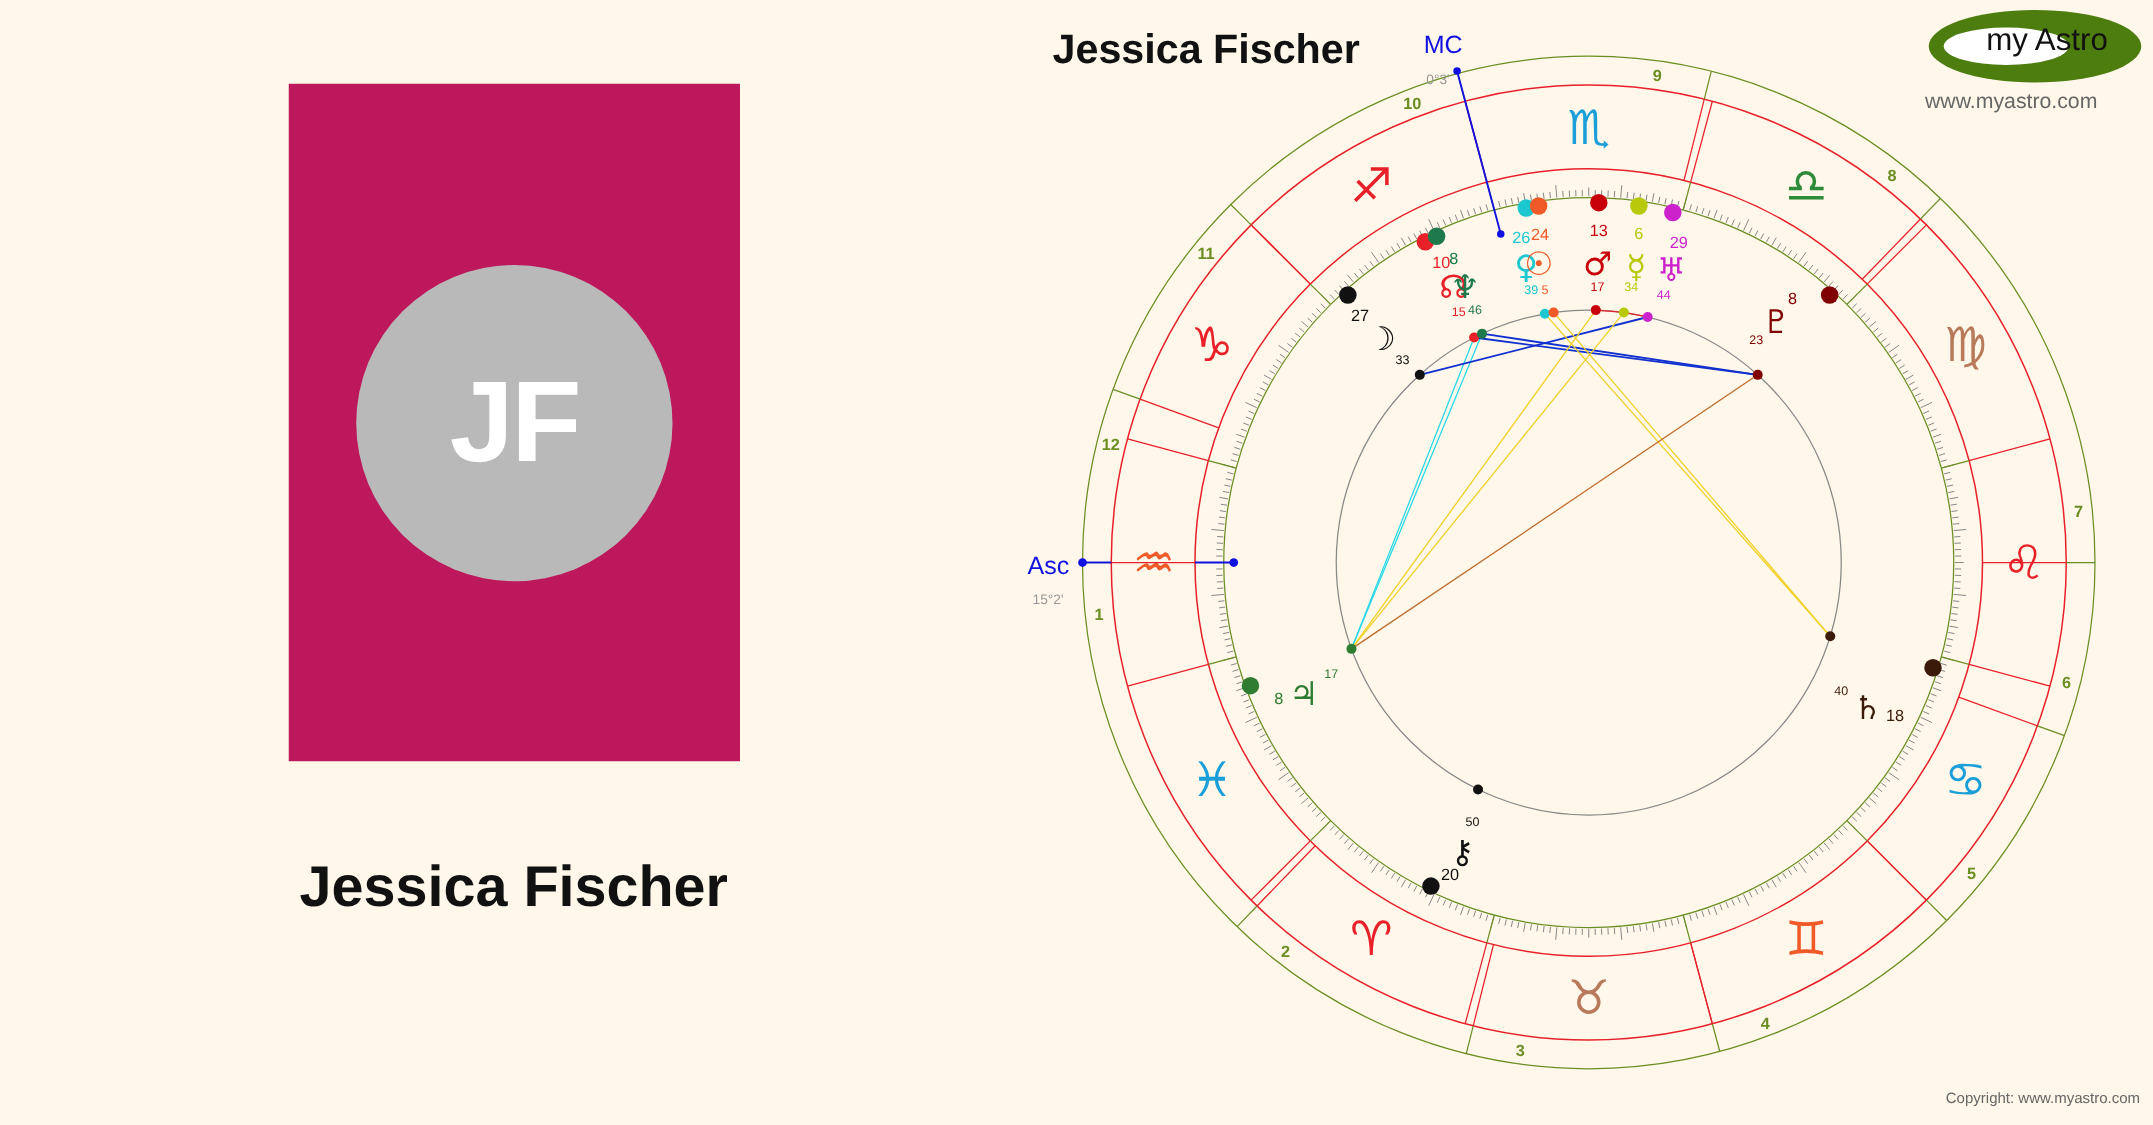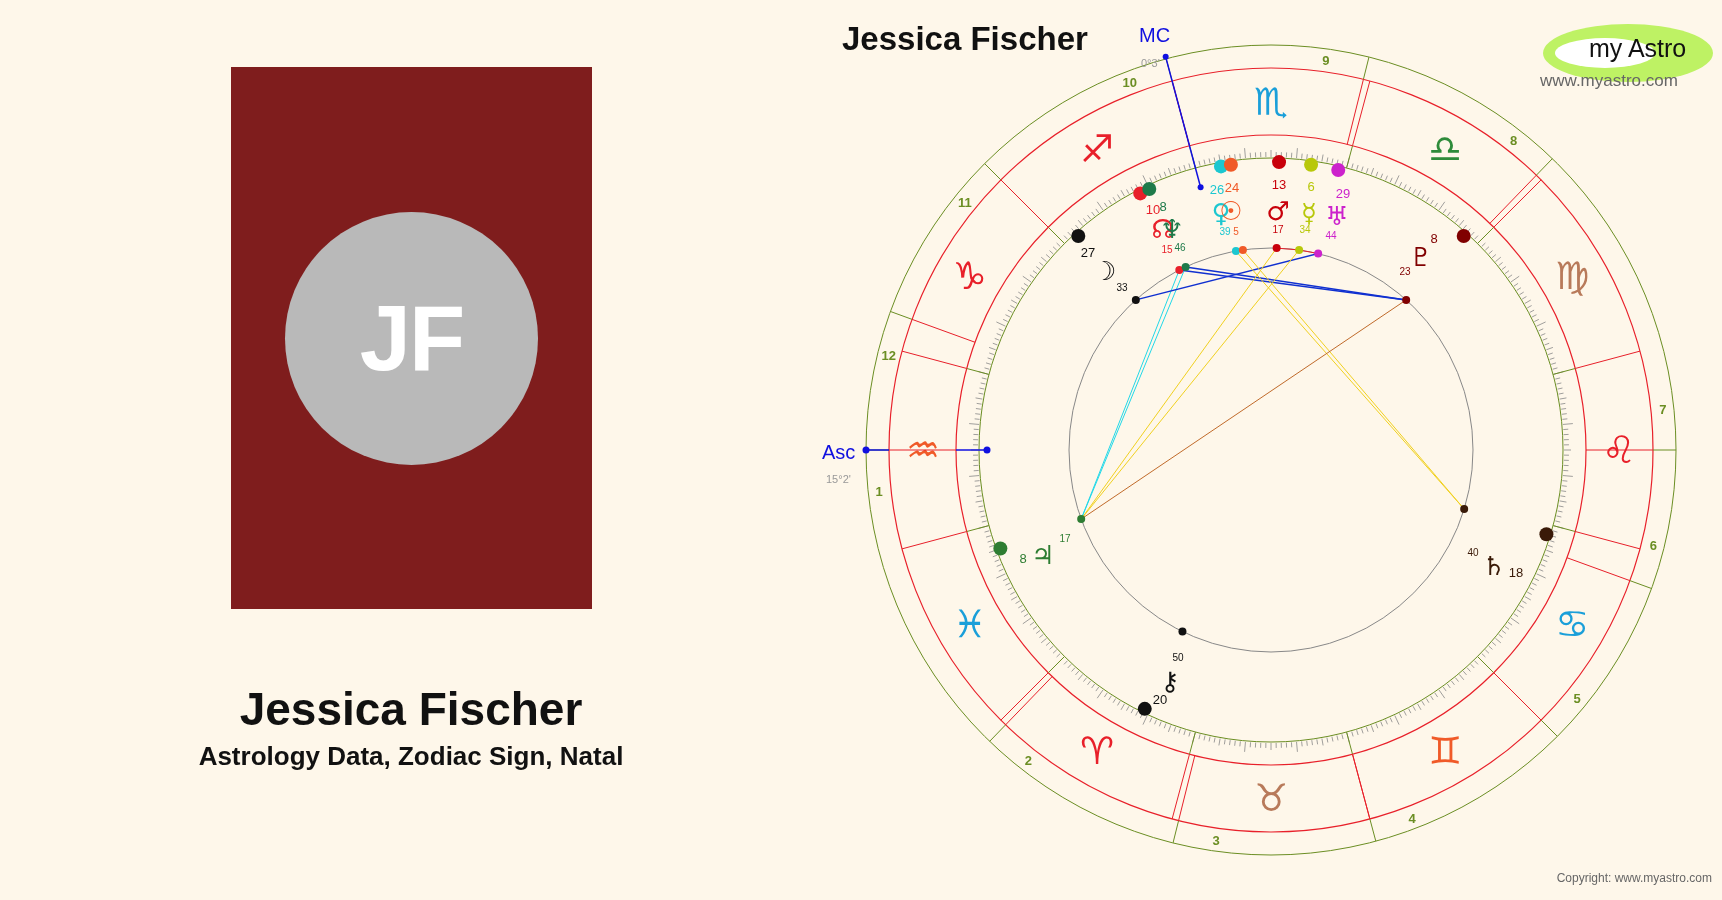--- a/index.html
+++ b/index.html
@@ -1,40 +1,39 @@
 <!DOCTYPE html>
 <html><head>
 <meta charset="utf-8">
 <style>
   html,body{margin:0;padding:0;}
   body{width:1722px;height:900px;background:#fef7ea;position:relative;overflow:hidden;font-family:"Liberation Sans",sans-serif;}
-  .avatar-box{position:absolute;left:231px;top:67px;width:361px;height:542px;background:#7f1d1d;}
+  .avatar-box{position:absolute;left:231px;top:67px;width:361px;height:542px;background:#be185d;}
   .avatar-circle{position:absolute;left:54px;top:145px;width:253px;height:253px;border-radius:50%;background:#b9b9b9;display:flex;align-items:center;justify-content:center;}
   .avatar-initials{color:#fff;font-weight:bold;font-size:92px;font-family:"Liberation Sans",sans-serif;letter-spacing:-2px;}
   .person-name{position:absolute;left:0;width:822px;top:682px;text-align:center;font-size:46px;font-weight:bold;color:#111;}
   .subtitle{position:absolute;left:0;width:822px;top:741px;text-align:center;font-size:26px;font-weight:bold;color:#111;line-height:30px;}
   .chart-title{position:absolute;left:842px;top:20px;font-size:33px;font-weight:bold;color:#111;}
-  .logo{position:absolute;left:1543px;top:24px;width:170px;height:58px;border-radius:50%;background:#bef264;}
+  .logo{position:absolute;left:1543px;top:8px;width:170px;height:58px;border-radius:50%;background:#4d7c0f;}
   .logo-inner{position:absolute;left:12px;top:14px;width:100px;height:30px;border-radius:50%;background:#fff;}
   .logo-text{position:absolute;left:46px;top:10px;font-size:25px;color:#111;white-space:nowrap;}
   .logo-url{position:absolute;left:1540px;top:71px;font-size:17px;color:#666;}
   .copyright{position:absolute;right:10px;top:871px;font-size:12px;color:#666;}
   svg.chart{position:absolute;left:0;top:0;}
 </style>
 </head>
 <body>
 
 <div class="avatar-box">
   <div class="avatar-circle">
     <span class="avatar-initials">JF</span>
   </div>
 </div>
 <div class="person-name">Jessica Fischer</div>
 <div class="subtitle">
-  <div>Astrology Data, Zodiac Sign, Natal</div>
 </div>
 
 <svg class="chart" id="chart" width="1722" height="900">
     <circle cx="1271" cy="450" r="405" fill="none" stroke="#6b8e23" stroke-width="1"></circle>
     <circle cx="1271" cy="450" r="382" fill="none" stroke="#e8202a" stroke-width="1.2"></circle>
     <circle cx="1271" cy="450" r="315" fill="none" stroke="#e8202a" stroke-width="1.2"></circle>
     <circle cx="1271" cy="450" r="292" fill="none" stroke="#6b8e23" stroke-width="1"></circle>
     <circle cx="1271" cy="450" r="202" fill="none" stroke="#888" stroke-width="1"></circle>
     <line x1="987.9837328973031" y1="374.16601978496135" x2="978.3244746344124" y2="371.57782933393617" stroke="#888" stroke-width="0.8"></line>
     <line x1="986.703352201133" y1="379.11688458929734" x2="981.851873569753" y2="377.907275111299" stroke="#888" stroke-width="0.8"></line>

